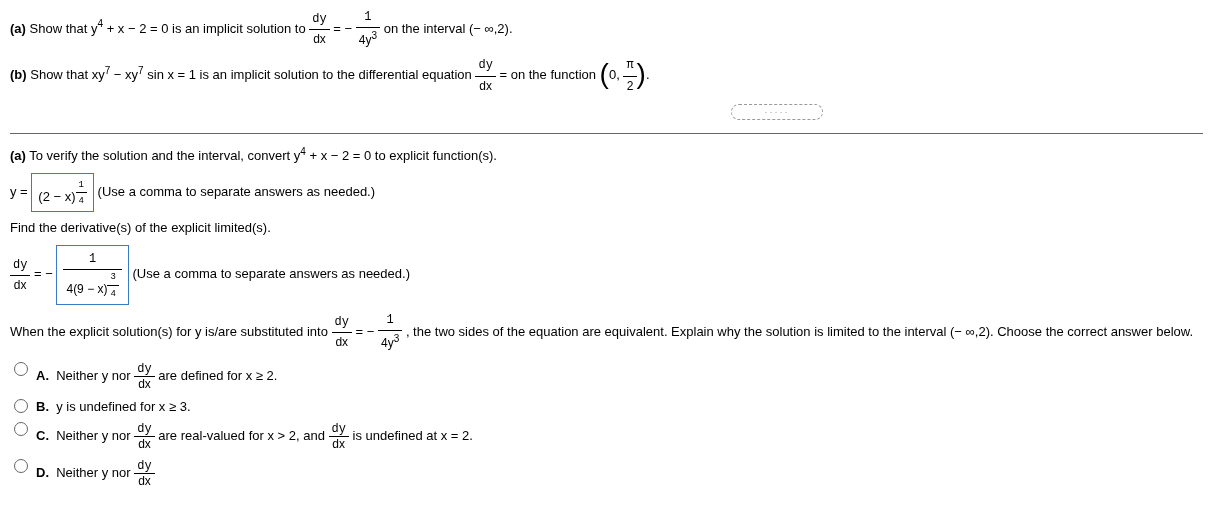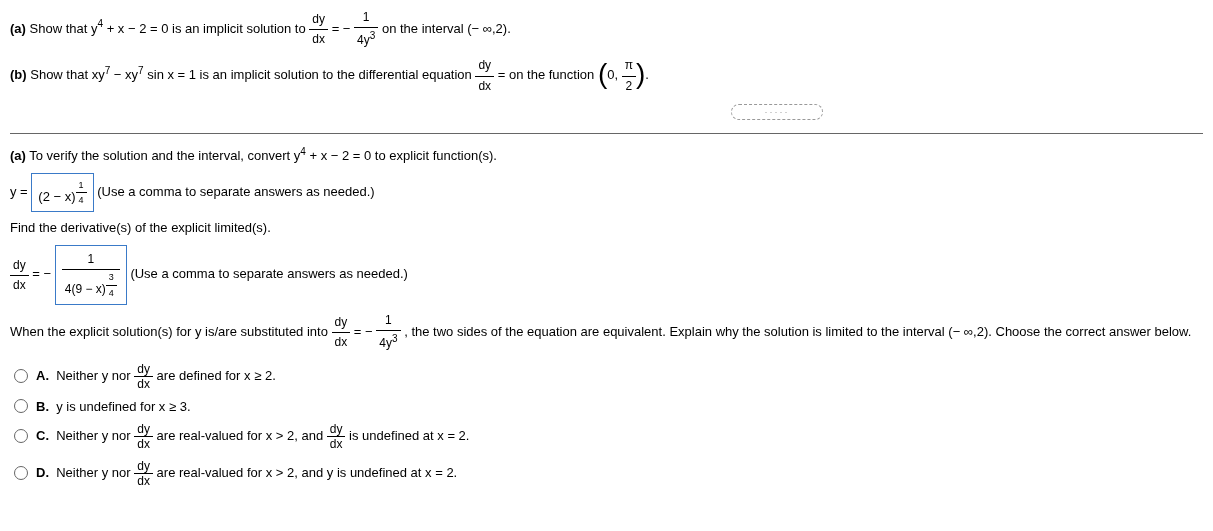--- a/index.html
+++ b/index.html
@@ -25,39 +25,40 @@
   .frac {
     display: inline-block;
     vertical-align: middle;
     text-align: center;
     font-size: 12px;
   }
   .frac .num {
     display: block;
     border-bottom: 1px solid #000;
     padding: 0 3px;
+    font-family: Liberation Mono, monospace;
   }
   .frac .den {
     display: block;
     padding: 0 3px;
   }
   sup { font-size: 10px; vertical-align: super; }
   .radio {
     display: inline-block;
     width: 12px;
     height: 12px;
     border: 1px solid #666;
     border-radius: 50%;
     vertical-align: middle;
     margin-right: 6px;
   }
   .opt {
     margin: 8px 0 8px 4px;
     display: flex;
-    align-items: center;
+    align-items: flex-start;
   }
   .opt .label { margin-left: 2px; }
   .dotline {
     display:inline-block;
     border:1px dashed #999;
     border-radius:10px;
     width:90px;
     height:14px;
     vertical-align:middle;
     text-align:center;
@@ -193,15 +194,14 @@
     <span> is undefined at x = 2.</span>
   </span>
 </div>
 
 <div class="opt">
   <span class="radio"></span>
   <span class="label">
     <b>D.</b>&nbsp;
     <span>Neither y nor </span>
     <span class="frac"><span class="num">dy</span><span class="den">dx</span></span>
-    <span> are real-valued for x &gt; 2, and y is undefined at x = 2.</span>
   </span>
 </div>
 
 </body></html>

